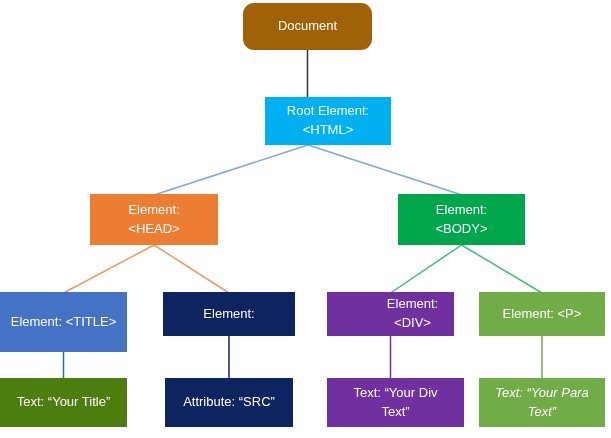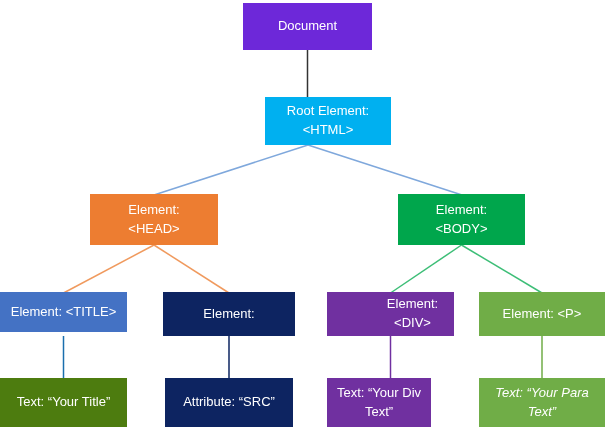--- a/index.html
+++ b/index.html
@@ -26,27 +26,27 @@
     color: #ffffff;
     font-size: 13px;
     line-height: 1.45;
     text-align: center;
     box-sizing: border-box;
   }
   #n-document   { left: 243px; top: 3px;   width: 129px; height: 47px; }
   #n-html       { left: 245px; top: 97px;  width: 126px; height: 48px; margin-left: 20px; }
   #n-head       { left: 90px;  top: 194px; width: 128px; height: 51px; }
   #n-body       { left: 398px; top: 194px; width: 127px; height: 51px; }
-  #n-title      { left: 0;     top: 292px; width: 127px; height: 40px; }
+  #n-title      { left: 0;     top: 292px; width: 127px; height: 60px; }
   #n-script     { left: 163px; top: 292px; width: 132px; height: 44px; }
   #n-div        { left: 327px; top: 292px; width: 127px; height: 44px; padding-left: 44px; }
   #n-p          { left: 479px; top: 292px; width: 126px; height: 44px; }
   #n-text-title { left: 0;     top: 378px; width: 127px; height: 49px; }
   #n-attr-src   { left: 165px; top: 378px; width: 128px; height: 49px; }
-  #n-text-div   { left: 327px; top: 378px; width: 104px; height: 49px; }
+  #n-text-div   { left: 327px; top: 378px; width: 137px; height: 49px; }
   #n-text-para  { left: 479px; top: 378px; width: 126px; height: 49px; font-style: italic; }
 </style>
 </head>
 <body>
 
 <div class="canvas">
 
   <svg class="wires" viewBox="0 0 611 438" aria-hidden="true">
     <line class="wire" x1="307.5" y1="50" x2="307.5" y2="97" style="stroke: rgb(51, 51, 51);"></line>
     <line class="wire" x1="308" y1="145" x2="154" y2="195" style="stroke: rgb(127, 168, 220);"></line>
@@ -54,21 +54,21 @@
     <line class="wire" x1="154" y1="245" x2="63.5" y2="293" style="stroke: rgb(240, 154, 94);"></line>
     <line class="wire" x1="154" y1="245" x2="229" y2="293" style="stroke: rgb(240, 154, 94);"></line>
     <line class="wire" x1="461.5" y1="245" x2="390.5" y2="293" style="stroke: rgb(61, 190, 119);"></line>
     <line class="wire" x1="461.5" y1="245" x2="542" y2="293" style="stroke: rgb(61, 190, 119);"></line>
     <line class="wire" x1="63.5" y1="336" x2="63.5" y2="378" style="stroke: rgb(26, 111, 174);"></line>
     <line class="wire" x1="229" y1="336" x2="229" y2="378" style="stroke: rgb(13, 36, 97);"></line>
     <line class="wire" x1="390.5" y1="336" x2="390.5" y2="378" style="stroke: rgb(112, 48, 160);"></line>
     <line class="wire" x1="542" y1="336" x2="542" y2="378" style="stroke: rgb(112, 173, 71);"></line>
   </svg>
 
-  <div class="node" id="n-document" style="background: #6d28d9;">
+  <div class="node" id="n-document" style="background: #a16207; border-radius: 11px;">
     <span>Document</span>
   </div>
 
   <div class="node" id="n-html" style="background: rgb(0, 176, 240);">
     <span>Root Element:</span>
     <span>&lt;HTML&gt;</span>
   </div>
 
   <div class="node" id="n-head" style="background: rgb(237, 125, 49);">
     <span>Element:</span>

